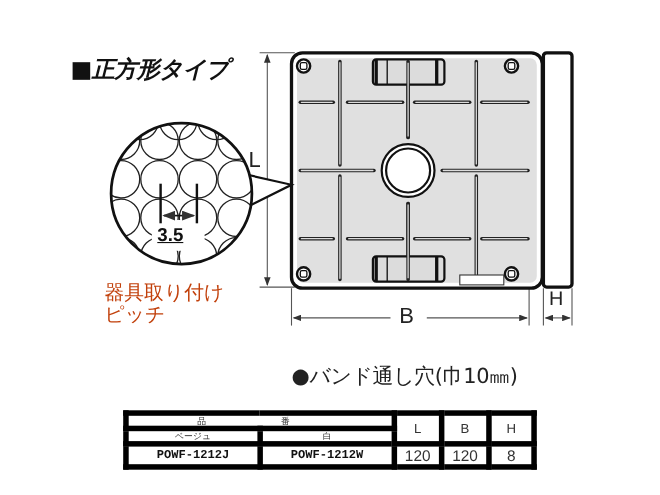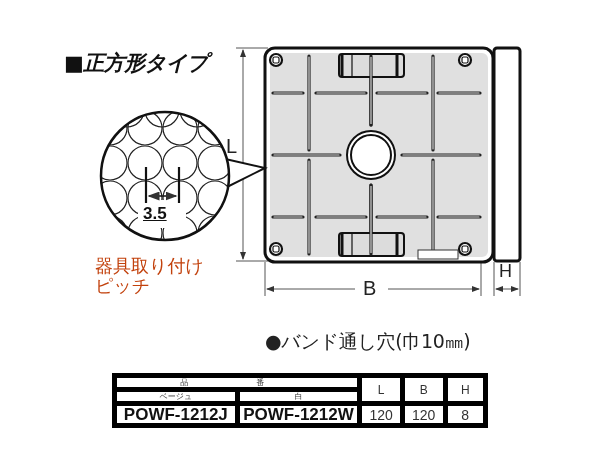--- a/index.html
+++ b/index.html
@@ -7,21 +7,21 @@
   .abs { position:absolute; }
   .title { left:64px; top:49px; font-size:21px; font-weight:bold; letter-spacing:-0.5px; white-space:nowrap;font-style:italic; }
   .dimlabel { font-size:20px; font-family:"Liberation Sans", sans-serif; color:#222; }
   .note { font-size:18px; color:#c2410c; white-space:nowrap; }
   .band { left:265px; top:309px; font-size:19px; color:#222; white-space:nowrap; letter-spacing:-0.3px;margin-top:20px; }
   svg { position:absolute; left:0; top:0; }
   table.spec { position:absolute; left:112px; top:373px; width:376px; border-collapse:collapse; font-family:"Liberation Sans", sans-serif; }
   table.spec td { border:5px solid #000000; padding:0; text-align:center; line-height:1; }
   table.spec .hdr { font-size:8px; height:9px; color:#333; }
   table.spec .dimh { font-size:12px; width:40px; color:#333; }
-  table.spec .part { font-size:17px; font-weight:bold; height:16px; }
+  table.spec .part { font-size:11px; font-weight:bold; height:16px;font-family:Liberation Mono, monospace; }
   table.spec .val { font-size:14px; color:#333; }
   .pinban { letter-spacing:30px; }
 </style>
 </head>
 <body>
 
 <div class="abs title">■正方形タイプ</div>
 
 <svg width="600" height="450" viewBox="0 0 600 450">
   <defs>

